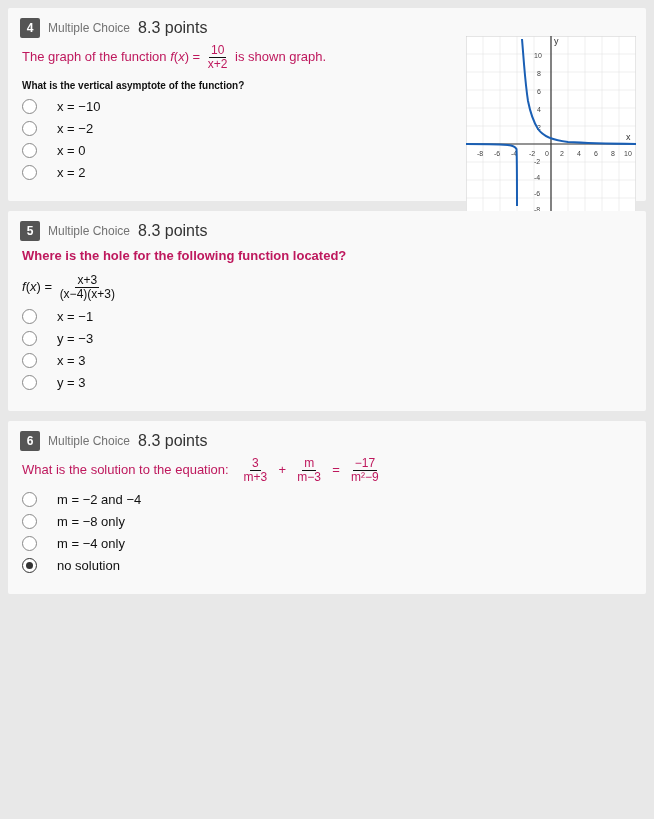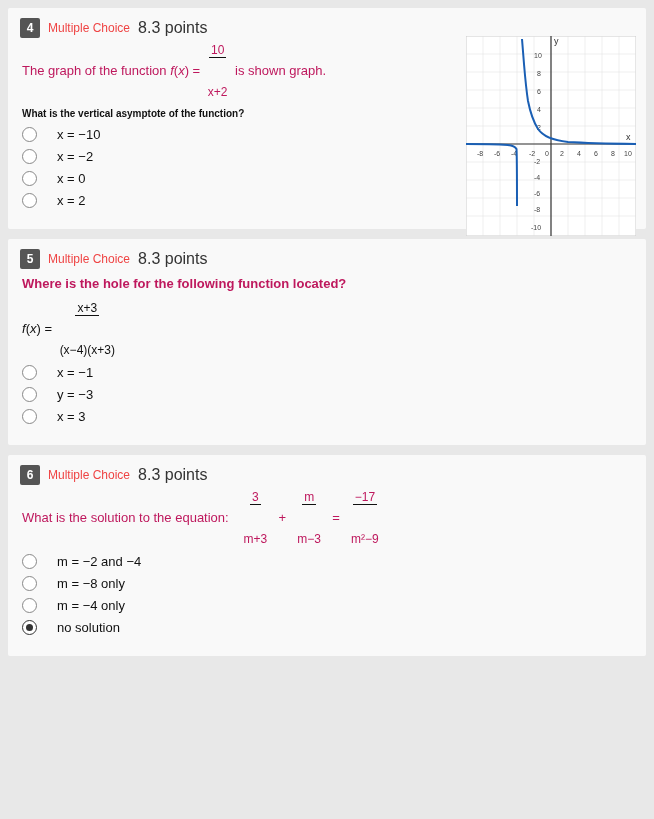--- a/index.html
+++ b/index.html
@@ -38,21 +38,21 @@
       width: 20px;
       height: 20px;
       display: flex;
       align-items: center;
       justify-content: center;
       border-radius: 2px;
       flex-shrink: 0;
     }
     .question-type {
       font-size: 12px;
-      color: #ef4444;
+      color: #737373;
     }
     .question-points {
       font-size: 16px;
       color: #333;
     }
     .question-body {
       padding-left: 2px;
     }
     .question-text {
       font-size: 13px;
@@ -71,21 +71,20 @@
       font-size: 12px;
       line-height: 1.1;
       margin: 0 2px;
     }
     .math-fraction .numerator {
       border-bottom: 1px solid #111;
       padding: 0 2px;
     }
     .math-fraction .denominator {
       padding: 0 2px;
-      margin-top: 28px;
     }
     .graph-container {
       position: absolute;
       right: 10px;
       top: 28px;
       width: 170px;
       height: 200px;
     }
     .graph-svg {
       width: 170px;
@@ -282,20 +281,24 @@
           <span class="option-text">x = −1</span>
         </li>
         <li class="option-item">
           <div class="option-radio"></div>
           <span class="option-text">y = −3</span>
         </li>
         <li class="option-item">
           <div class="option-radio"></div>
           <span class="option-text">x = 3</span>
         </li>
+        <li class="option-item">
+          <div class="option-radio"></div>
+          <span class="option-text">y = 3</span>
+        </li>
       </ul>
     </div>
   </div>
 
   <div class="question-block">
     <div class="question-header">
       <div class="question-number">6</div>
       <span class="question-type">Multiple Choice</span>
       <span class="question-points">8.3 points</span>
     </div>

